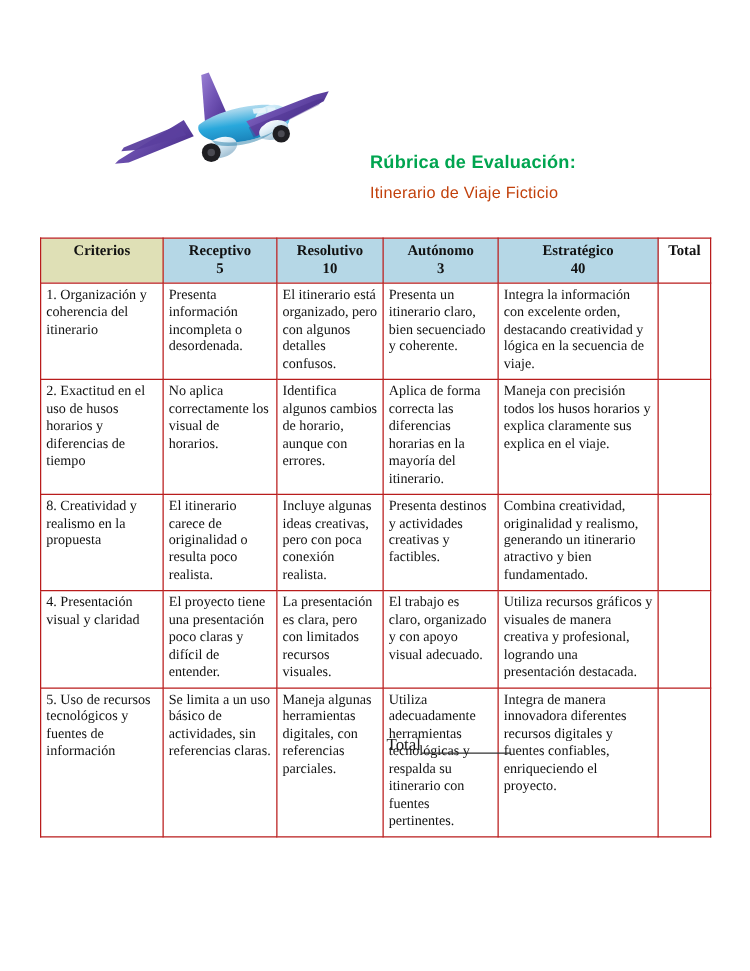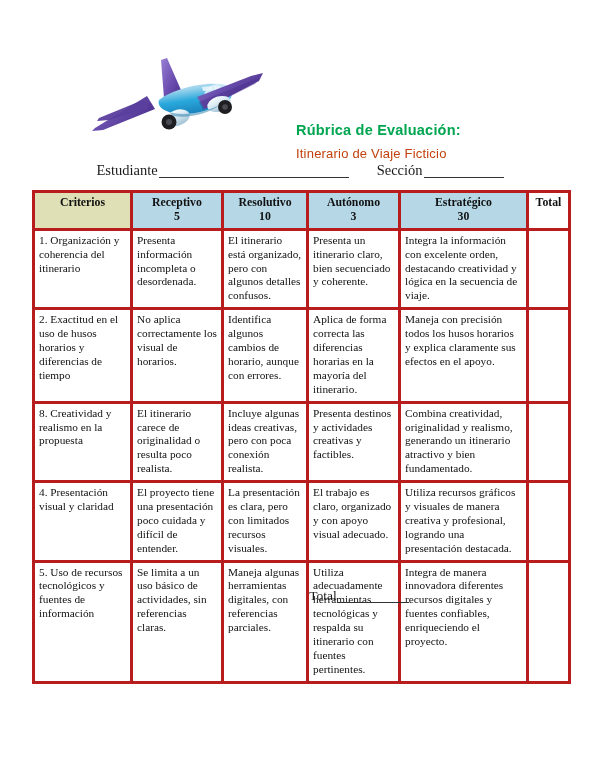--- a/index.html
+++ b/index.html
@@ -106,21 +106,21 @@
     width: 536px;
   }
   table.rubric {
     border-collapse: collapse;
     width: 536px;
     table-layout: fixed;
     background: #fff;
   }
   table.rubric th,
   table.rubric td {
-    border: 3px solid #b91c1c;
+    border: 1px solid #b91c1c;
     vertical-align: top;
     padding: 3px 4px 4px 4px;
     font-size: 11.3px;
     line-height: 1.23;
     color: #111;
   }
   table.rubric th {
     text-align: center;
     font-weight: bold;
     font-size: 11.8px;
@@ -242,23 +242,20 @@
         <path d="M84,60 C96,64 118,62 134,53 C126,61 104,67 88,64 Z" fill="#0f6f9e" opacity=".45"></path>
       </svg>
     </div>
 
     <div class="title-block">
       <div class="title-line1">Rúbrica de Evaluación:</div>
       <div class="title-line2">Itinerario de Viaje Ficticio</div>
     </div>
   </div>
 
-  <div class="student-line">
-    <span>Estudiante</span><span class="fill-long"></span><span class="gap"></span><span>Sección</span><span class="fill-short"></span>
-  </div>
 
   <div class="rubric-wrap">
     <table class="rubric">
       <colgroup>
         <col class="w-crit">
           <col class="w-lvl1">
           <col class="w-lvl2">
         <col class="w-lvl3">
           <col class="w-lvl4">
           <col class="w-total">
@@ -277,54 +274,54 @@
             <span class="lvl-pts">10</span>
           </th>
 
           <th class="c-level">
             <span class="lvl-name">Autónomo</span>
             <span class="lvl-pts">3</span>
           </th>
 
           <th class="c-level">
             <span class="lvl-name">Estratégico</span>
-            <span class="lvl-pts">30</span>
+            <span class="lvl-pts">40</span>
           </th>
 
           <th class="c-total">Total</th>
         </tr>
       </thead>
       <tbody>
         <tr>
           <td class="cell-crit">1. Organización y coherencia del itinerario</td>
           <td>Presenta información incompleta o desordenada.</td>
           <td>El itinerario está organizado, pero con algunos detalles confusos.</td>
           <td>Presenta un itinerario claro, bien secuenciado y coherente.</td>
           <td>Integra la información con excelente orden, destacando creatividad y lógica en la secuencia de viaje.</td>
           <td class="cell-total"></td>
         </tr>
         <tr>
           <td class="cell-crit">2. Exactitud en el uso de husos horarios y diferencias de tiempo</td>
           <td>No aplica correctamente los visual de horarios.</td>
           <td>Identifica algunos cambios de horario, aunque con errores.</td>
           <td>Aplica de forma correcta las diferencias horarias en la mayoría del itinerario.</td>
-          <td>Maneja con precisión todos los husos horarios y explica claramente sus efectos en el apoyo.</td>
+          <td>Maneja con precisión todos los husos horarios y explica claramente sus explica en el viaje.</td>
           <td class="cell-total"></td>
         </tr>
         <tr>
           <td class="cell-crit">8. Creatividad y realismo en la propuesta</td>
           <td>El itinerario carece de originalidad o resulta poco realista.</td>
           <td>Incluye algunas ideas creativas, pero con poca conexión realista.</td>
           <td>Presenta destinos y actividades creativas y factibles.</td>
           <td>Combina creatividad, originalidad y realismo, generando un itinerario atractivo y bien fundamentado.</td>
           <td class="cell-total"></td>
         </tr>
         <tr>
           <td class="cell-crit">4. Presentación visual y claridad</td>
-          <td>El proyecto tiene una presentación poco cuidada y difícil de entender.</td>
+          <td>El proyecto tiene una presentación poco claras y difícil de entender.</td>
           <td>La presentación es clara, pero con limitados recursos visuales.</td>
           <td>El trabajo es claro, organizado y con apoyo visual adecuado.</td>
           <td>Utiliza recursos gráficos y visuales de manera creativa y profesional, logrando una presentación destacada.</td>
           <td class="cell-total"></td>
         </tr>
         <tr>
           <td class="cell-crit">5. Uso de recursos tecnológicos y fuentes de información</td>
           <td>Se limita a un uso básico de actividades, sin referencias claras.</td>
           <td>Maneja algunas herramientas digitales, con referencias parciales.</td>
           <td>Utiliza adecuadamente herramientas tecnológicas y respalda su itinerario con fuentes pertinentes.</td>

